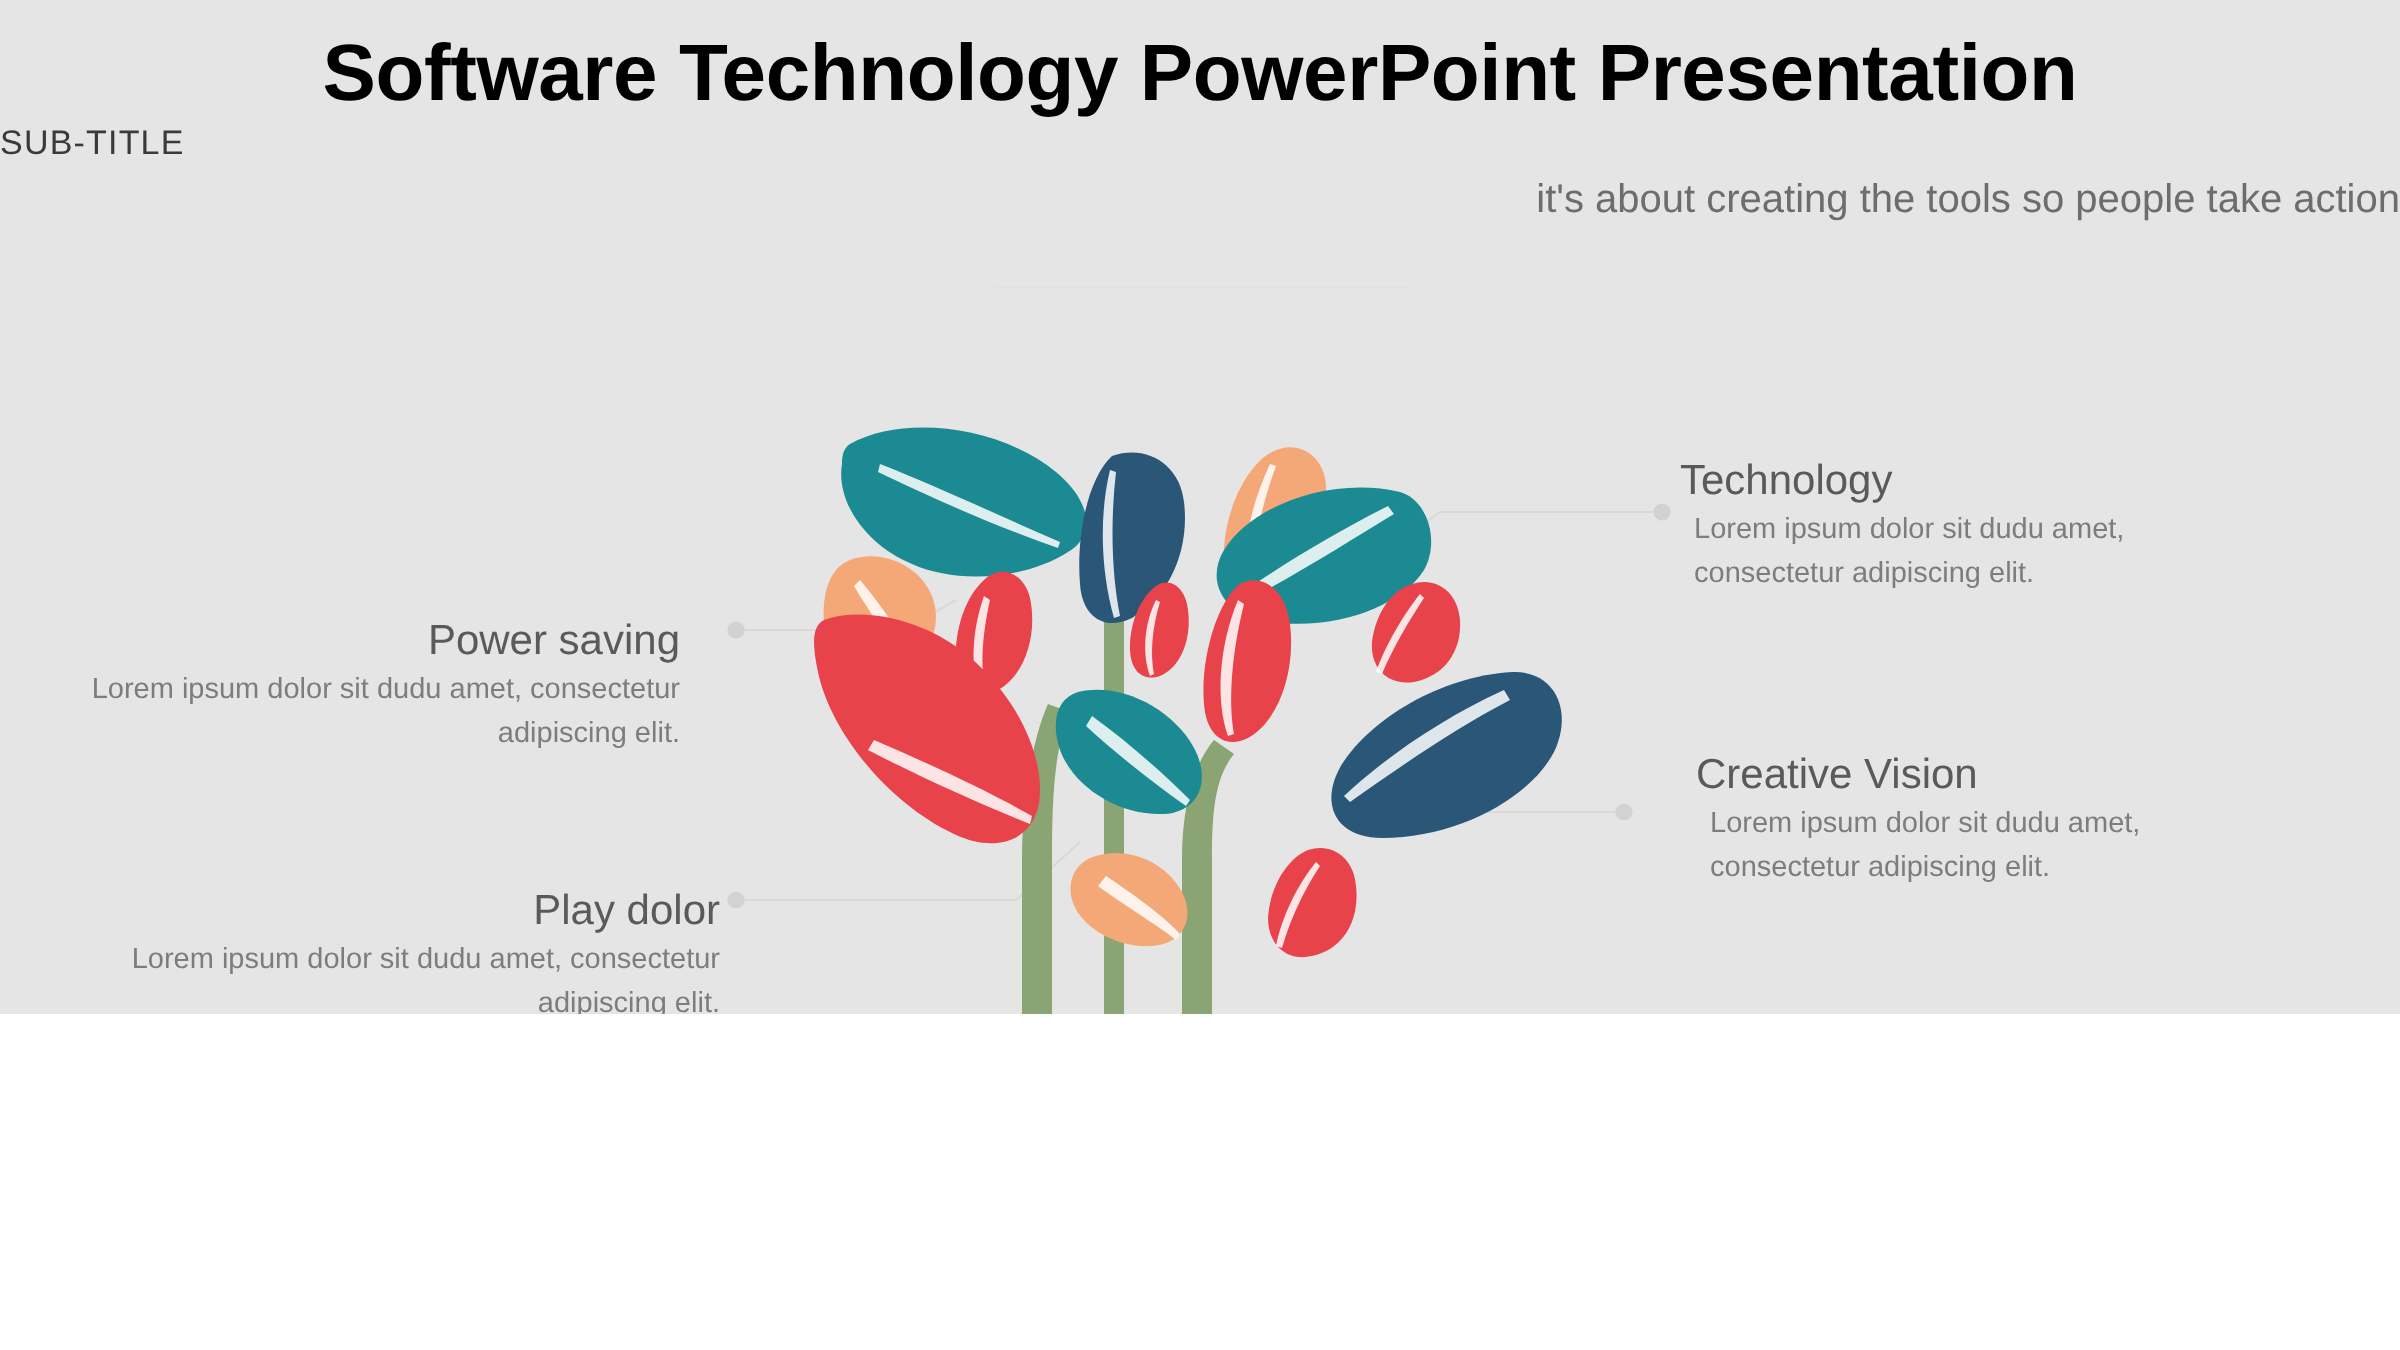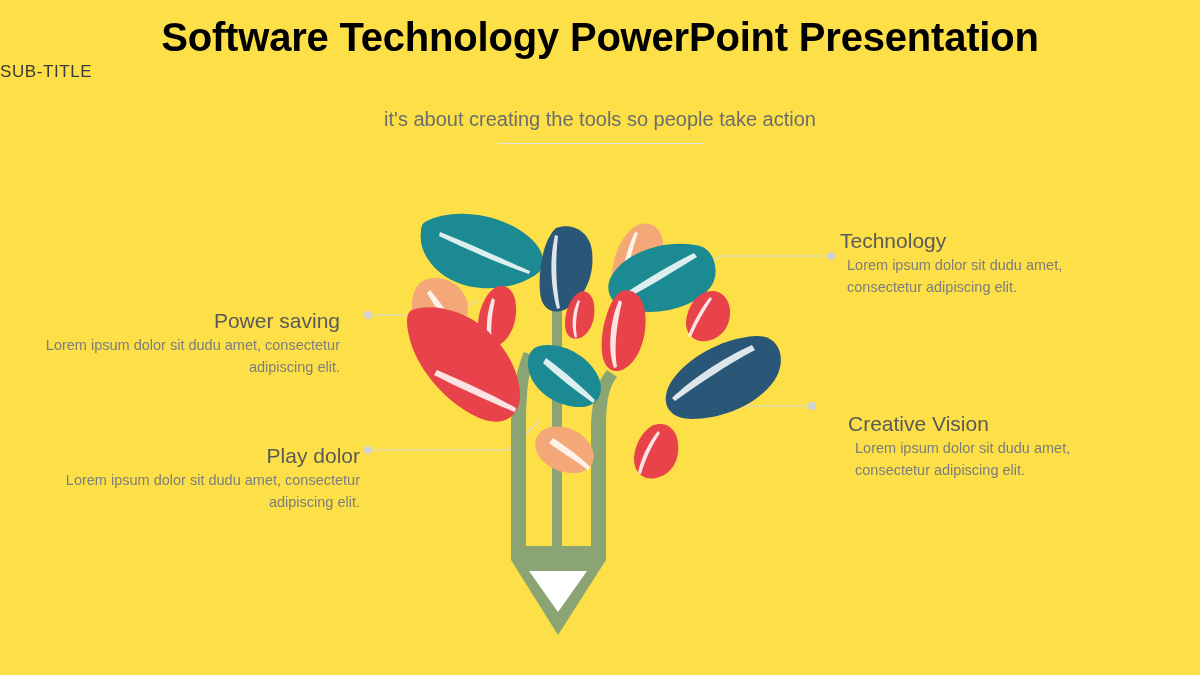--- a/index.html
+++ b/index.html
@@ -7,22 +7,22 @@
     margin: 0;
     padding: 0;
     background: #ffffff;
   }
   body {
     font-family: "Liberation Sans", sans-serif;
   }
   #slide {
     position: relative;
     width: 1200px;
-    height: 675px;
-    background: #fde047;
+    height: 507px;
+    background: #e5e5e5;
     overflow: hidden;
   }
 
   
   .title {
     position: absolute;
     top: 14px;
     left: 0;
     width: 1200px;
     text-align: center;
@@ -40,24 +40,24 @@
     left: 0;
     width: 1200px;
     font-family: "Liberation Sans", sans-serif;
     font-size: 17px;
     line-height: 22px;
     letter-spacing: 0.6px;
     color: #3a3a3a;
   }
   .tagline {
     position: absolute;
-    top: 106px;
+    top: 87px;
     left: 0;
     width: 1200px;
-    text-align: center;
+    text-align: right;
     font-family: "Liberation Sans", sans-serif;
     font-size: 20px;
     line-height: 26px;
     color: #6d6d6d;
     font-weight: 300;
   }
   .divider {
     position: absolute;
     top: 143px;
     left: 497px;
@@ -82,21 +82,21 @@
     line-height: 22px;
     color: #7d7d7d;
     font-weight: 300;
   }
   .callout.left  { text-align: right; margin-top: 28px; }
   .callout.right { text-align: left; }
 
   #callout-power-saving  { left: 35px;  top: 279px; width: 305px; }
   #callout-play-music    { left: 35px;  top: 414px; width: 325px; }
   #callout-technology    { left: 840px; top: 227px; width: 300px; }
-  #callout-creative      { left: 848px; top: 374px; width: 300px; margin-top: 36px; }
+  #callout-creative      { left: 848px; top: 374px; width: 300px; }
 
   #callout-technology .c-body,
   #callout-creative .c-body { padding-left: 7px; }
 
   
   #graphic {
     position: absolute;
     left: 0;
     top: 0;
   }

